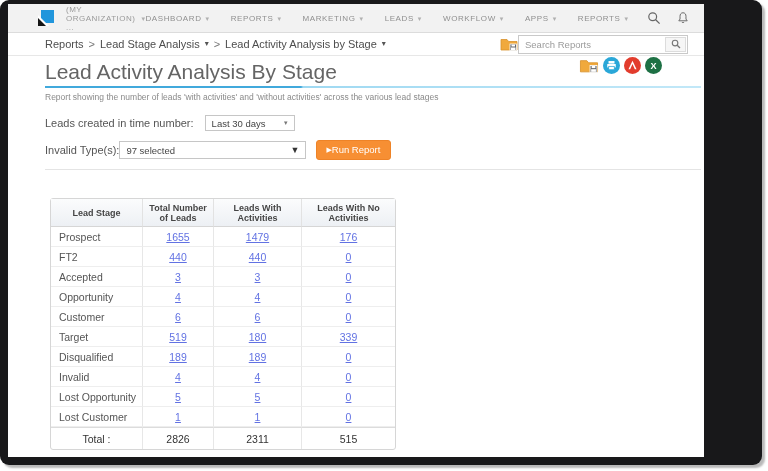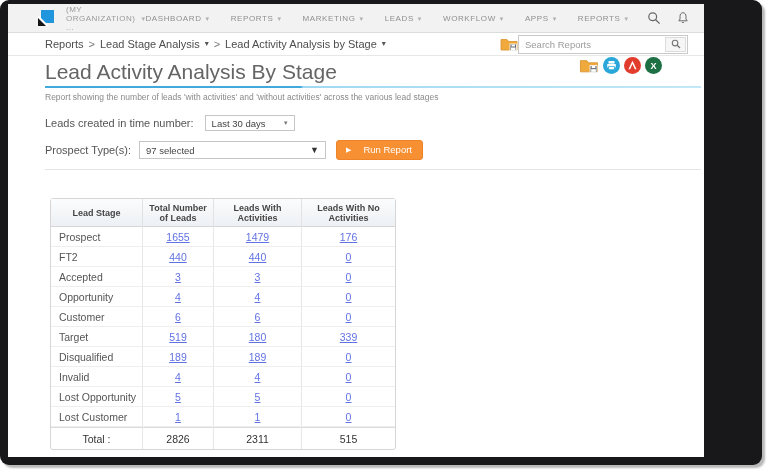--- a/index.html
+++ b/index.html
@@ -43,24 +43,24 @@
                 background:linear-gradient(to right,#41a9dc 0,#41a9dc 256px,#9fd9f2 258px,#c2e8f8 100%); }
   .subtitle { font-size:8.5px; color:#8a8a8a; margin-top:4px; }
 
   .filters { margin-top:13px; }
   .frow { display:flex; align-items:center; margin-bottom:9px; }
   .flabel { font-size:11px; color:#555; }
   .select { border:1px solid #c6c6c6; background:#fff; display:flex; align-items:center;
             justify-content:space-between; font-size:9.5px; color:#444; padding:0 6px; cursor:pointer; }
   .select.small { width:90px; height:16px; margin-left:11px; }
   .select.small .arr { font-size:7px; color:#777; }
-  .select.large { width:187px; height:18px; margin-left:8px; }
+  .select.large { width:187px; height:18px; }
   .select.large .arr { font-size:9px; color:#333; }
   .run-btn { margin-left:10px; background:#f78f33; border:1px solid #ee8327; border-radius:3px; color:#fff;
-             font-size:9.5px; padding:3px 10px 4px 9px; display:flex; align-items:center; gap:12px; cursor:pointer; }
+             font-size:9.5px; padding:3px 10px 4px 9px; display:flex; align-items:center; gap:0; cursor:pointer; }
   .run-btn .play { font-size:7px; line-height:1; }
   .divider { width:656px; height:1px; background:#e4e4e4; margin-top:3px; }
 
   
   .table-wrap { margin:28px 0 0 5px; }
   table { border-collapse:separate; border-spacing:0; border:1px solid #d6d6d6; border-radius:3px; }
   th { background:linear-gradient(#fbfcfd,#edf0f4); font-size:9px; color:#454545; font-weight:bold;
        text-align:center; padding:3px 4px; height:28px; border-bottom:1px solid #d6d6d6; border-right:1px solid #e2e2e2; }
   th:last-child { border-right:none; }
   td { height:20px; font-size:10.5px; color:#555; text-align:center;
@@ -231,21 +231,21 @@
 
     <div class="filters">
       <div class="frow">
         <span class="flabel">Leads created in time number:</span>
         <span class="select small">
           <span>Last 30 days</span>
           <span class="arr">▾</span>
         </span>
       </div>
       <div class="frow">
-        <span class="flabel">Prospect Type(s):</span>
+        <span class="flabel">Invalid Type(s):</span>
         <span class="select large">
           <span>97 selected</span>
           <span class="arr">▼</span>
         </span>
         <span class="run-btn">
           <span class="play">▶</span>
           <span>Run Report</span>
         </span>
       </div>
     </div>

